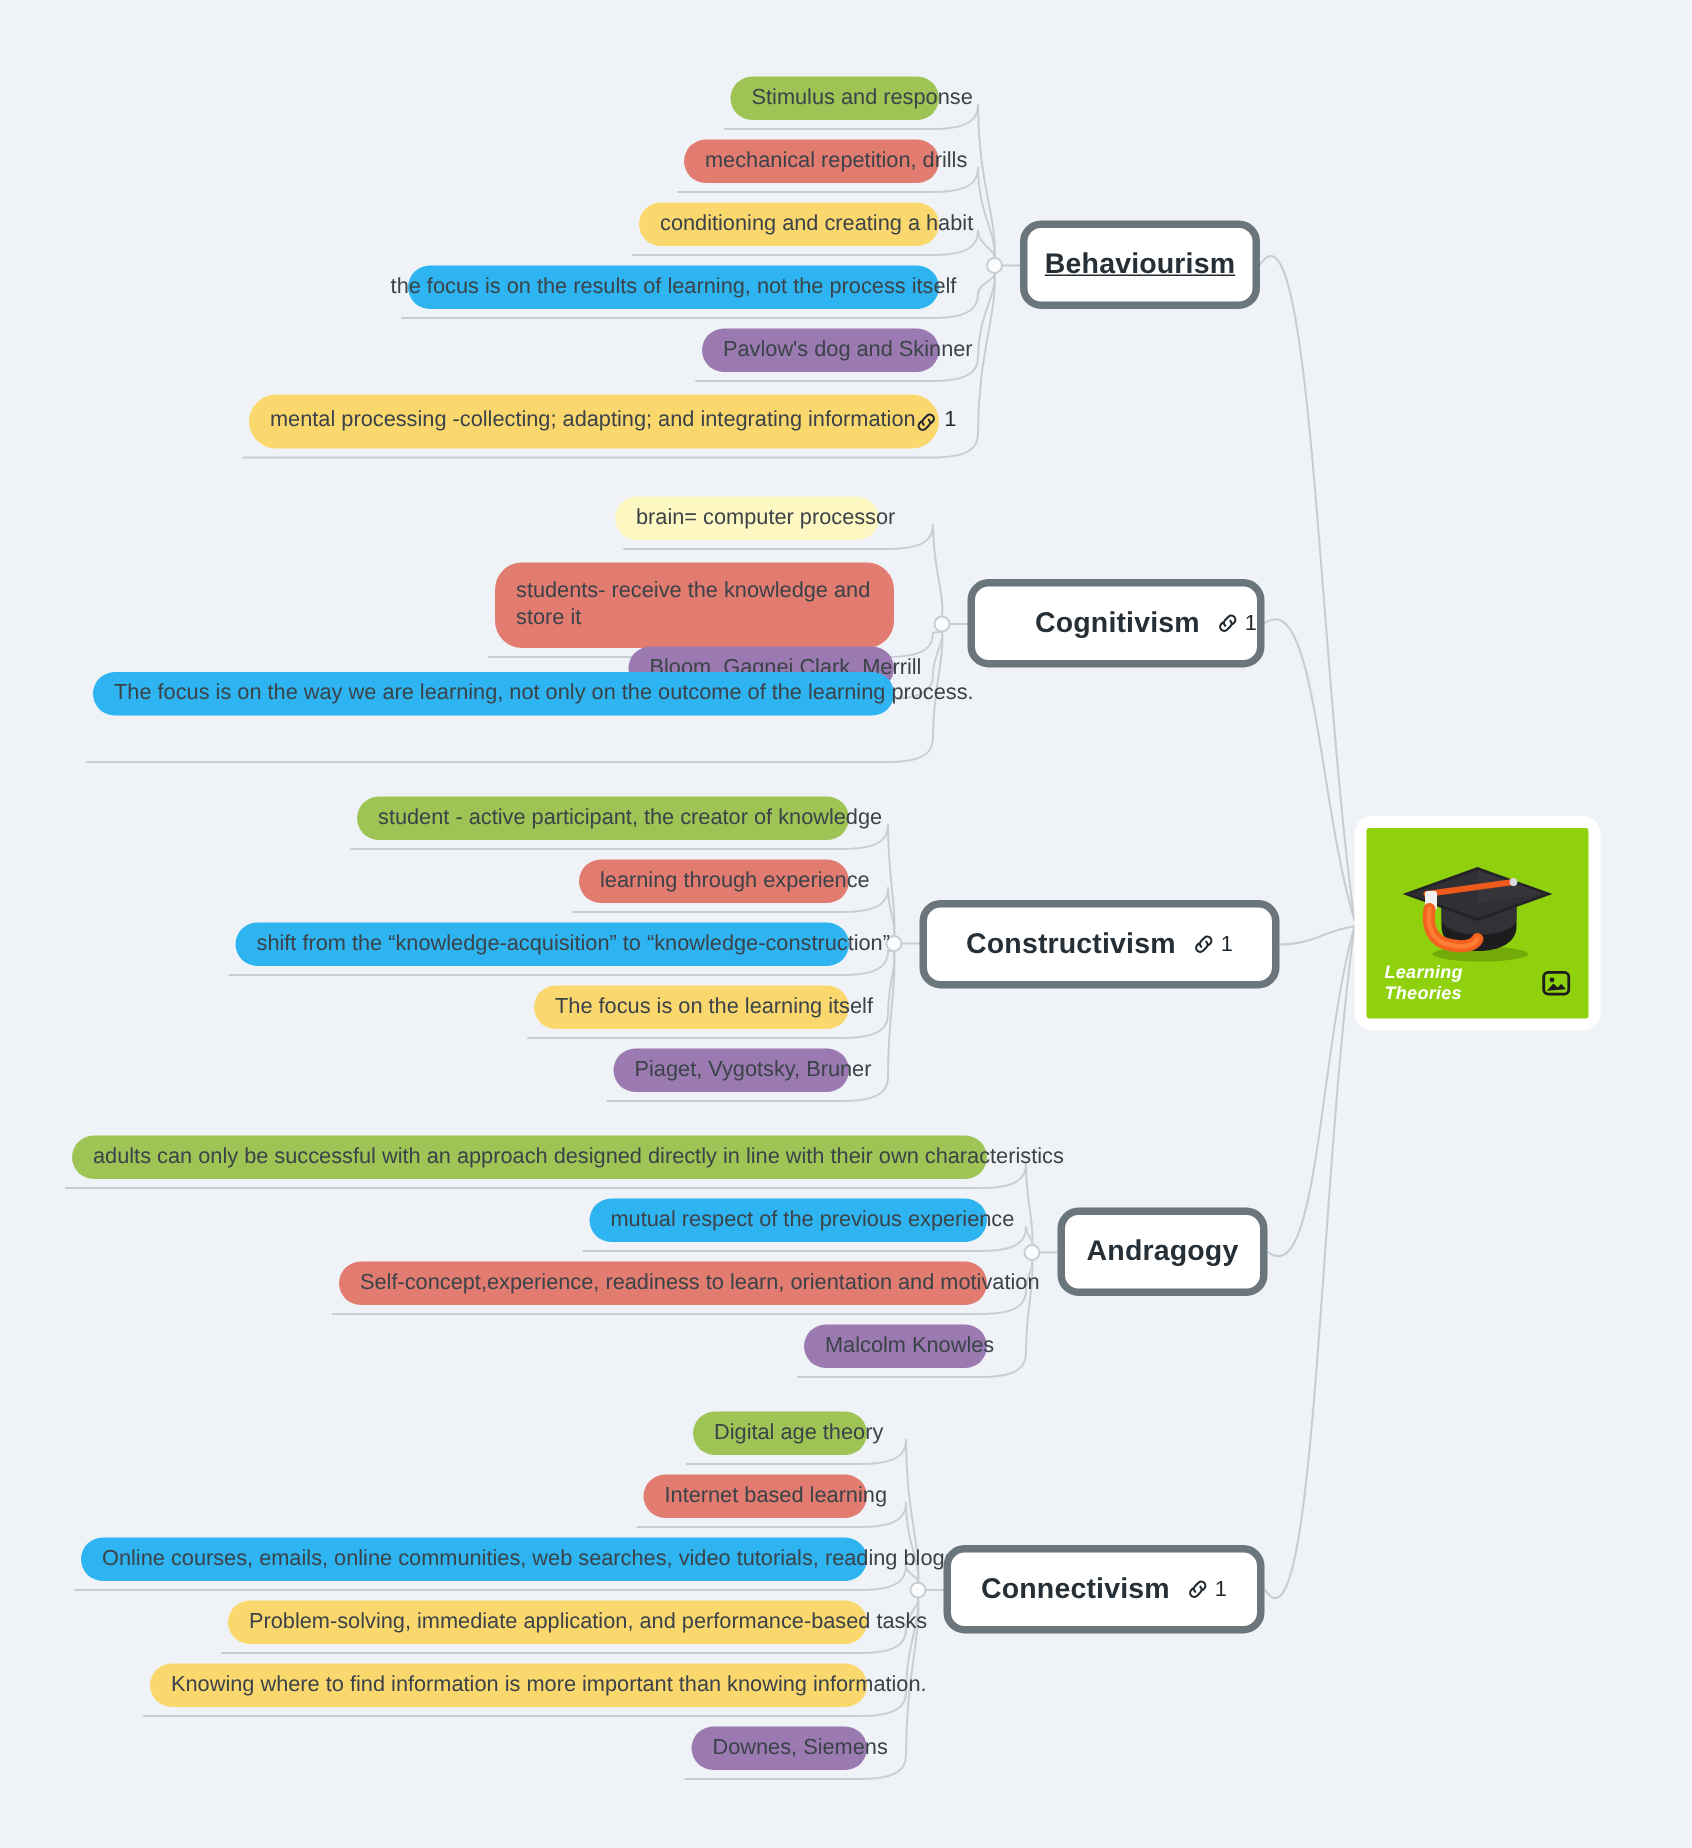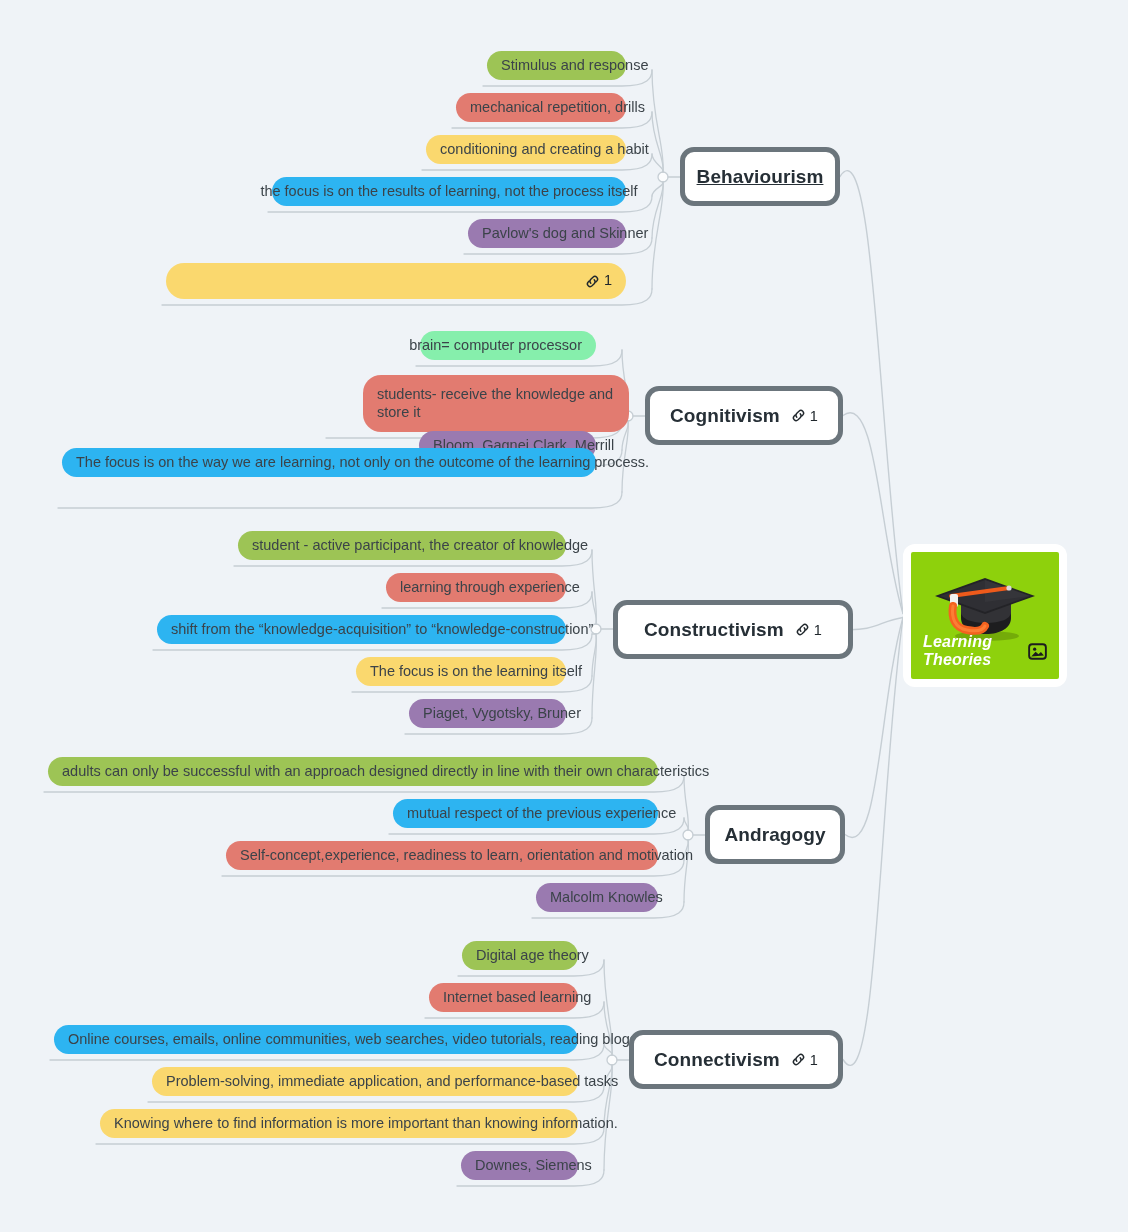--- a/index.html
+++ b/index.html
@@ -33,21 +33,21 @@
     display: flex;
     align-items: center;
     border-radius: 18px;
     padding: 5px 14px;
     font-size: 14.5px;
     line-height: 1.22;
     color: #3b4349;
     white-space: nowrap;
     z-index: 4;
   }
-  .pill.wrap { white-space: normal; margin-left: 33px; }
+  .pill.wrap { white-space: normal; }
   .pill .txt { display: inline-block; }
 
   .c-green  { background: #9dc455; }
   .c-red    { background: #e27b70; }
   .c-yellow { background: #fad86e; }
   .c-blue   { background: #2db4f1; }
   .c-purple { background: #9a7ab0; }
 
   
   .topic {
@@ -97,21 +97,21 @@
     position: absolute;
     left: 12px;
     bottom: 10px;
     right: 12px;
     display: flex;
     align-items: center;
     justify-content: space-between;
   }
   #central .caption .title {
     color: #ffffff;
-    font-size: 16px;
+    font-size: 12px;
     font-style: italic;
     font-weight: bold;
     letter-spacing: .2px;
   }
 
   
   .linkbadge {
     display: inline-flex;
     align-items: center;
     gap: 4px;
@@ -209,43 +209,44 @@
       <div class="pill c-yellow" style="left: 426px; top: 135px; width: 200px; min-height: 29px; background: rgb(250, 216, 110);">
         <span class="txt">conditioning and creating a habit</span>
       </div>
       <div class="pill c-blue" style="left: 272px; top: 177px; width: 354px; min-height: 29px; background: rgb(45, 180, 241); justify-content: center;">
         <span class="txt">the focus is on the results of learning, not the process itself</span>
       </div>
       <div class="pill c-purple" style="left: 468px; top: 219px; width: 158px; min-height: 29px; background: rgb(154, 122, 176);">
         <span class="txt">Pavlow's dog and Skinner</span>
       </div>
       <div class="pill c-yellow" style="left: 166px; top: 263px; width: 460px; min-height: 36px; background: rgb(250, 216, 110);">
+        <span class="txt">mental processing -collecting; adapting; and integrating information</span>
         <span class="linkbadge" style="margin-left: auto;">
           <span class="link-icon">
             <svg width="15" height="15" viewBox="0 0 16 16" xmlns="http://www.w3.org/2000/svg">
               <path d="M6.2 9.8 a2.9 2.9 0 0 1 0 -4.1 l2.3 -2.3 a2.9 2.9 0 0 1 4.1 4.1 l-1.1 1.1" fill="none" stroke="#20272c" stroke-width="1.5" stroke-linecap="round"></path>
               <path d="M9.8 6.2 a2.9 2.9 0 0 1 0 4.1 l-2.3 2.3 a2.9 2.9 0 0 1 -4.1 -4.1 l1.1 -1.1" fill="none" stroke="#20272c" stroke-width="1.5" stroke-linecap="round"></path>
             </svg>
           </span>
           <span class="cnt">1</span>
         </span>
       </div>
-      <div class="topic" style="left: 645px; top: 386px; width: 198px; height: 59px; border-color: rgb(107, 117, 124); background: rgb(255, 255, 255);">
+      <div class="topic" style="left: 645px; top: 386px; width: 198px; height: 59px; border-color: rgb(107, 117, 124); background: rgb(255, 255, 255); justify-content: flex-end;">
         <span>Cognitivism</span>
         <span class="linkbadge">
           <span class="link-icon">
             <svg width="15" height="15" viewBox="0 0 16 16" xmlns="http://www.w3.org/2000/svg">
               <path d="M6.2 9.8 a2.9 2.9 0 0 1 0 -4.1 l2.3 -2.3 a2.9 2.9 0 0 1 4.1 4.1 l-1.1 1.1" fill="none" stroke="#20272c" stroke-width="1.5" stroke-linecap="round"></path>
               <path d="M9.8 6.2 a2.9 2.9 0 0 1 0 4.1 l-2.3 2.3 a2.9 2.9 0 0 1 -4.1 -4.1 l1.1 -1.1" fill="none" stroke="#20272c" stroke-width="1.5" stroke-linecap="round"></path>
             </svg>
           </span>
           <span class="cnt">1</span>
         </span>
       </div>
-      <div class="pill c-green" style="left: 420px; top: 331px; width: 176px; min-height: 29px; background: #86efac; justify-content: flex-end;">
+      <div class="pill c-green" style="left: 410px; top: 331px; width: 176px; min-height: 29px; background: #fef9c3;">
         <span class="txt">brain= computer processor</span>
       </div>
       <div class="pill c-red wrap" style="left: 330px; top: 375px; width: 266px; min-height: 57px; background: rgb(226, 123, 112);">
         <span class="txt">students- receive the knowledge and store it</span>
       </div>
       <div class="pill c-purple" style="left: 419px; top: 431px; width: 177px; min-height: 29px; background: rgb(154, 122, 176);">
         <span class="txt">Bloom, Gagnei Clark, Merrill</span>
       </div>
       <div class="pill c-blue" style="left: 62px; top: 448px; width: 534px; min-height: 29px; background: rgb(45, 180, 241);">
         <span class="txt">The focus is on the way we are learning, not only on the outcome of the learning process.</span>

